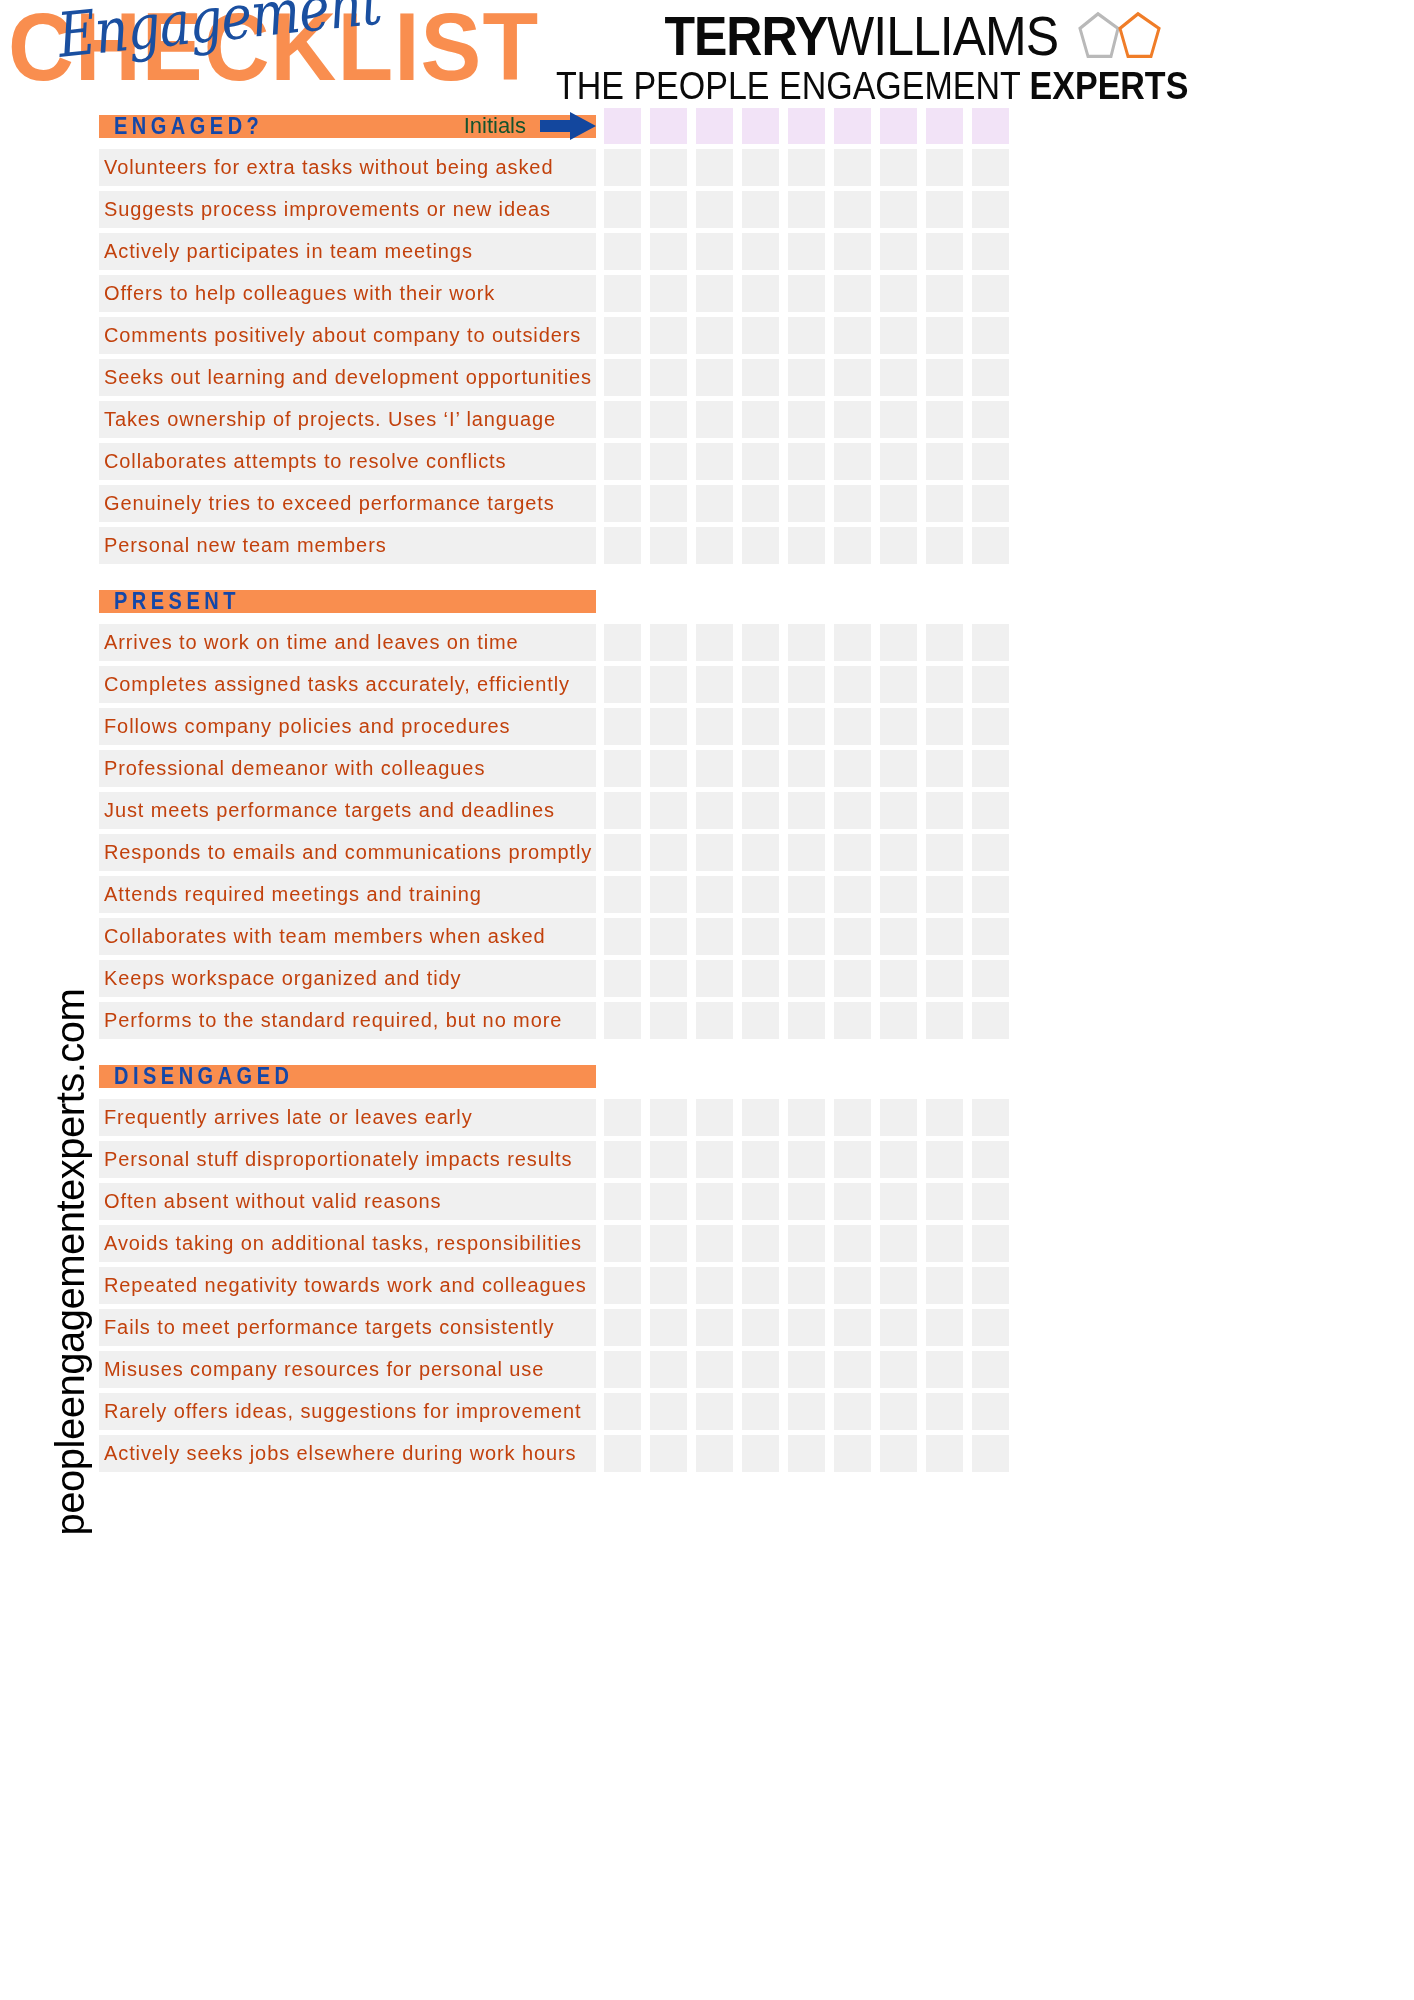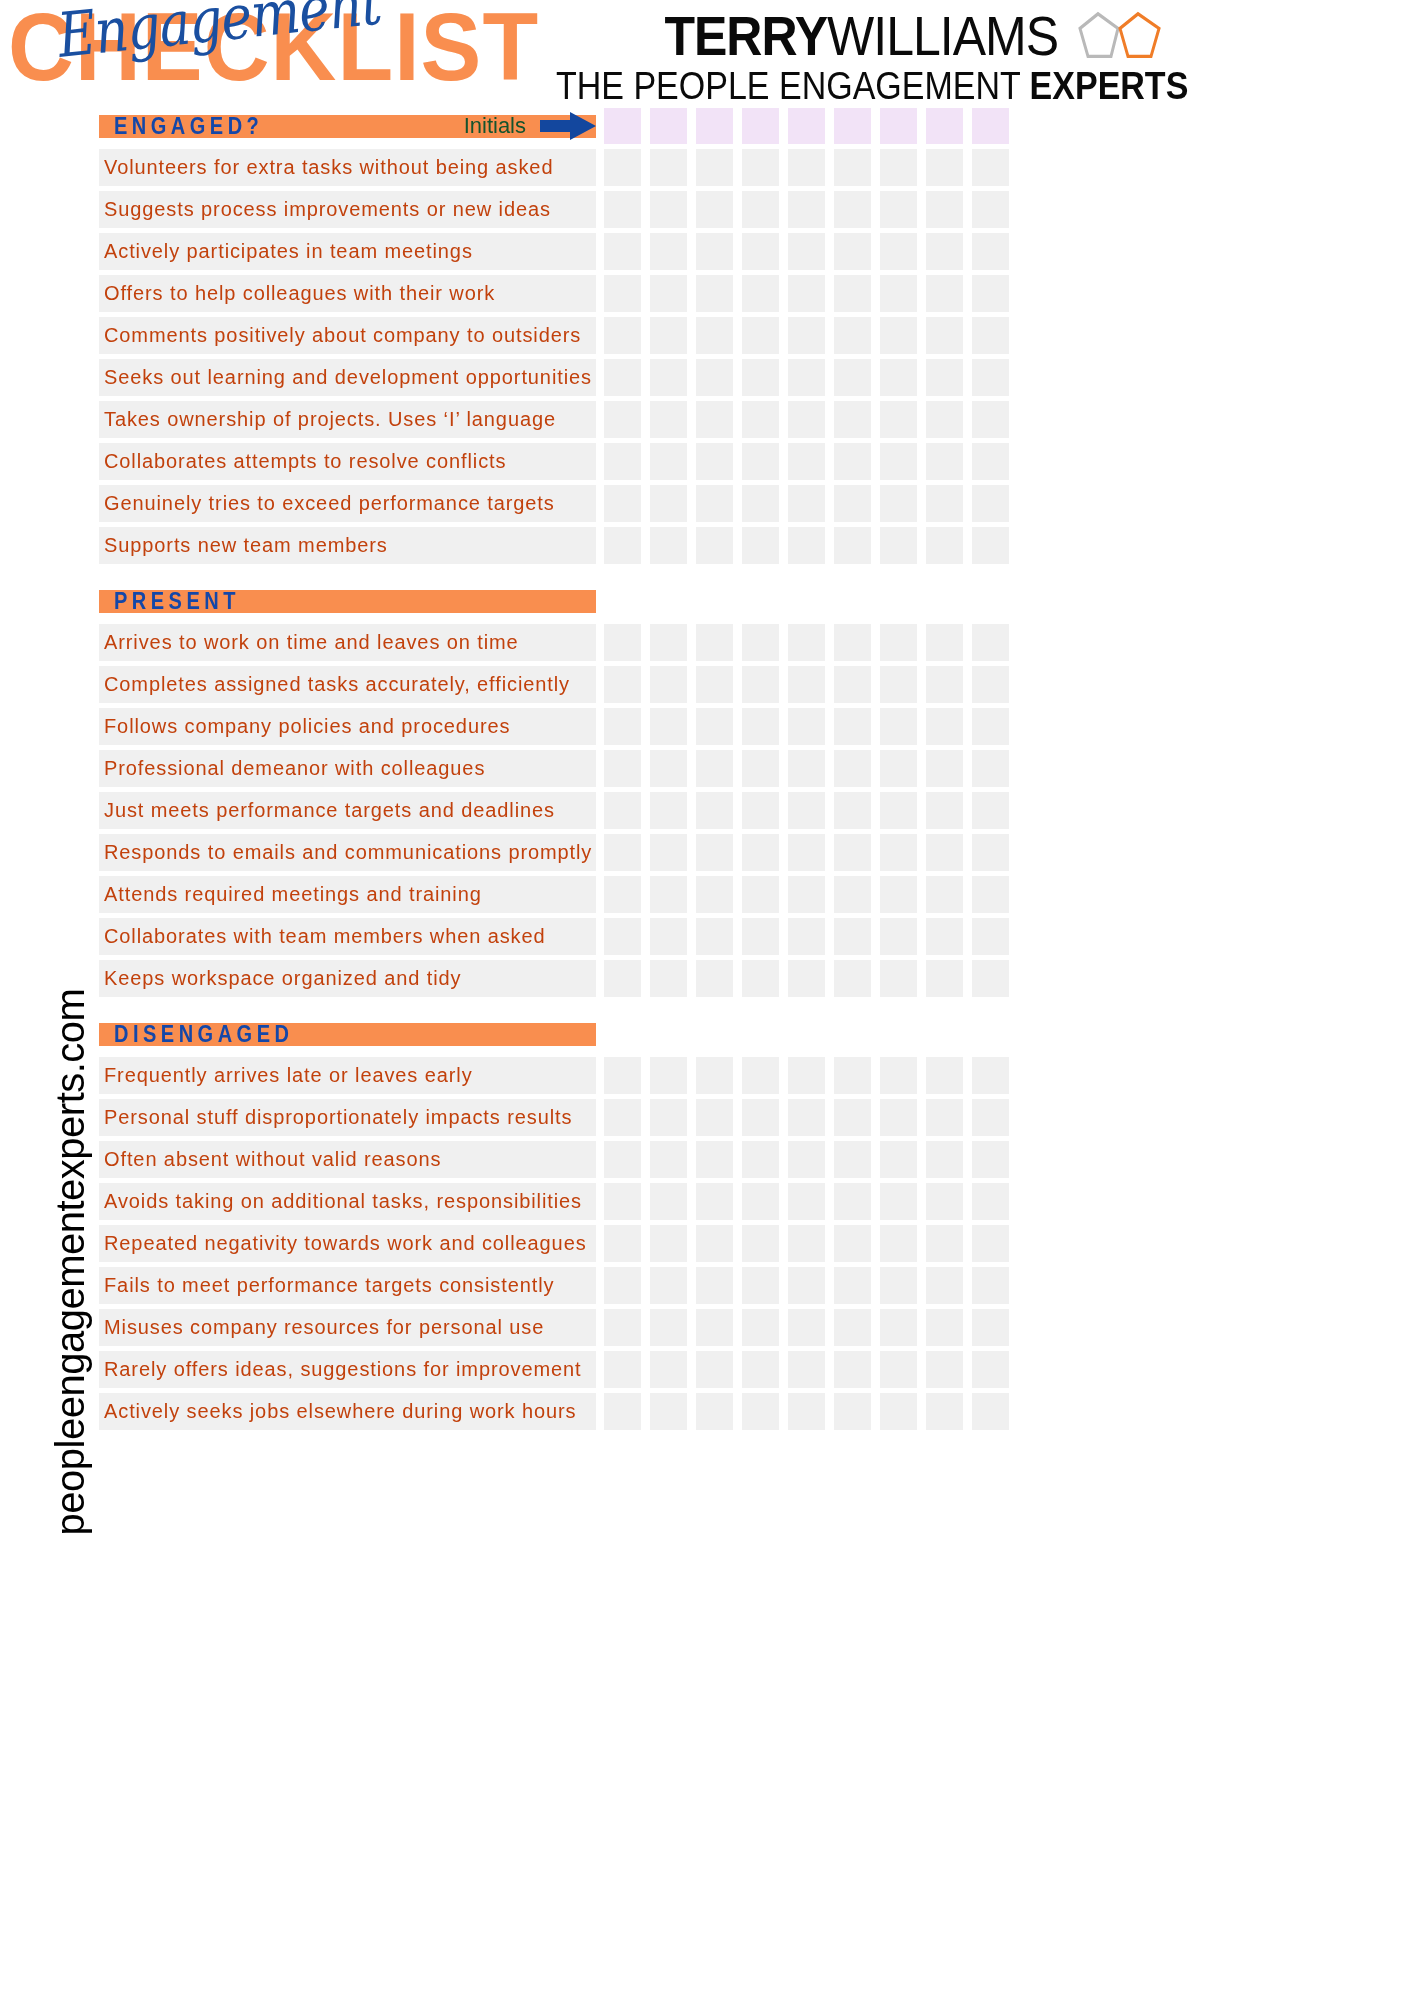--- a/index.html
+++ b/index.html
@@ -406,21 +406,21 @@
             <div class="cell"></div>
             <div class="cell"></div>
             <div class="cell"></div>
             <div class="cell"></div>
             <div class="cell"></div>
             <div class="cell"></div>
           </div>
         </div>
         <div class="row">
           <div class="label">
-            <span>Supports new team members</span>
+            <span>Personal new team members</span>
           </div>
           <div class="cells">
             <div class="cell first"></div>
             <div class="cell"></div>
             <div class="cell"></div>
             <div class="cell"></div>
             <div class="cell"></div>
             <div class="cell"></div>
             <div class="cell"></div>
             <div class="cell"></div>
@@ -576,20 +576,36 @@
             <div class="cell"></div>
             <div class="cell"></div>
             <div class="cell"></div>
             <div class="cell"></div>
             <div class="cell"></div>
             <div class="cell"></div>
             <div class="cell"></div>
             <div class="cell"></div>
           </div>
         </div>
+        <div class="row">
+          <div class="label">
+            <span>Performs to the standard required, but no more</span>
+          </div>
+          <div class="cells">
+            <div class="cell first"></div>
+            <div class="cell"></div>
+            <div class="cell"></div>
+            <div class="cell"></div>
+            <div class="cell"></div>
+            <div class="cell"></div>
+            <div class="cell"></div>
+            <div class="cell"></div>
+            <div class="cell"></div>
+          </div>
+        </div>
       </div>
   </div>
 
   <div class="section-gap"></div>
 
   <div class="section">
     <div class="section-header">
       <div class="bar">
         <div class="bar-title">DISENGAGED</div>
       </div>

